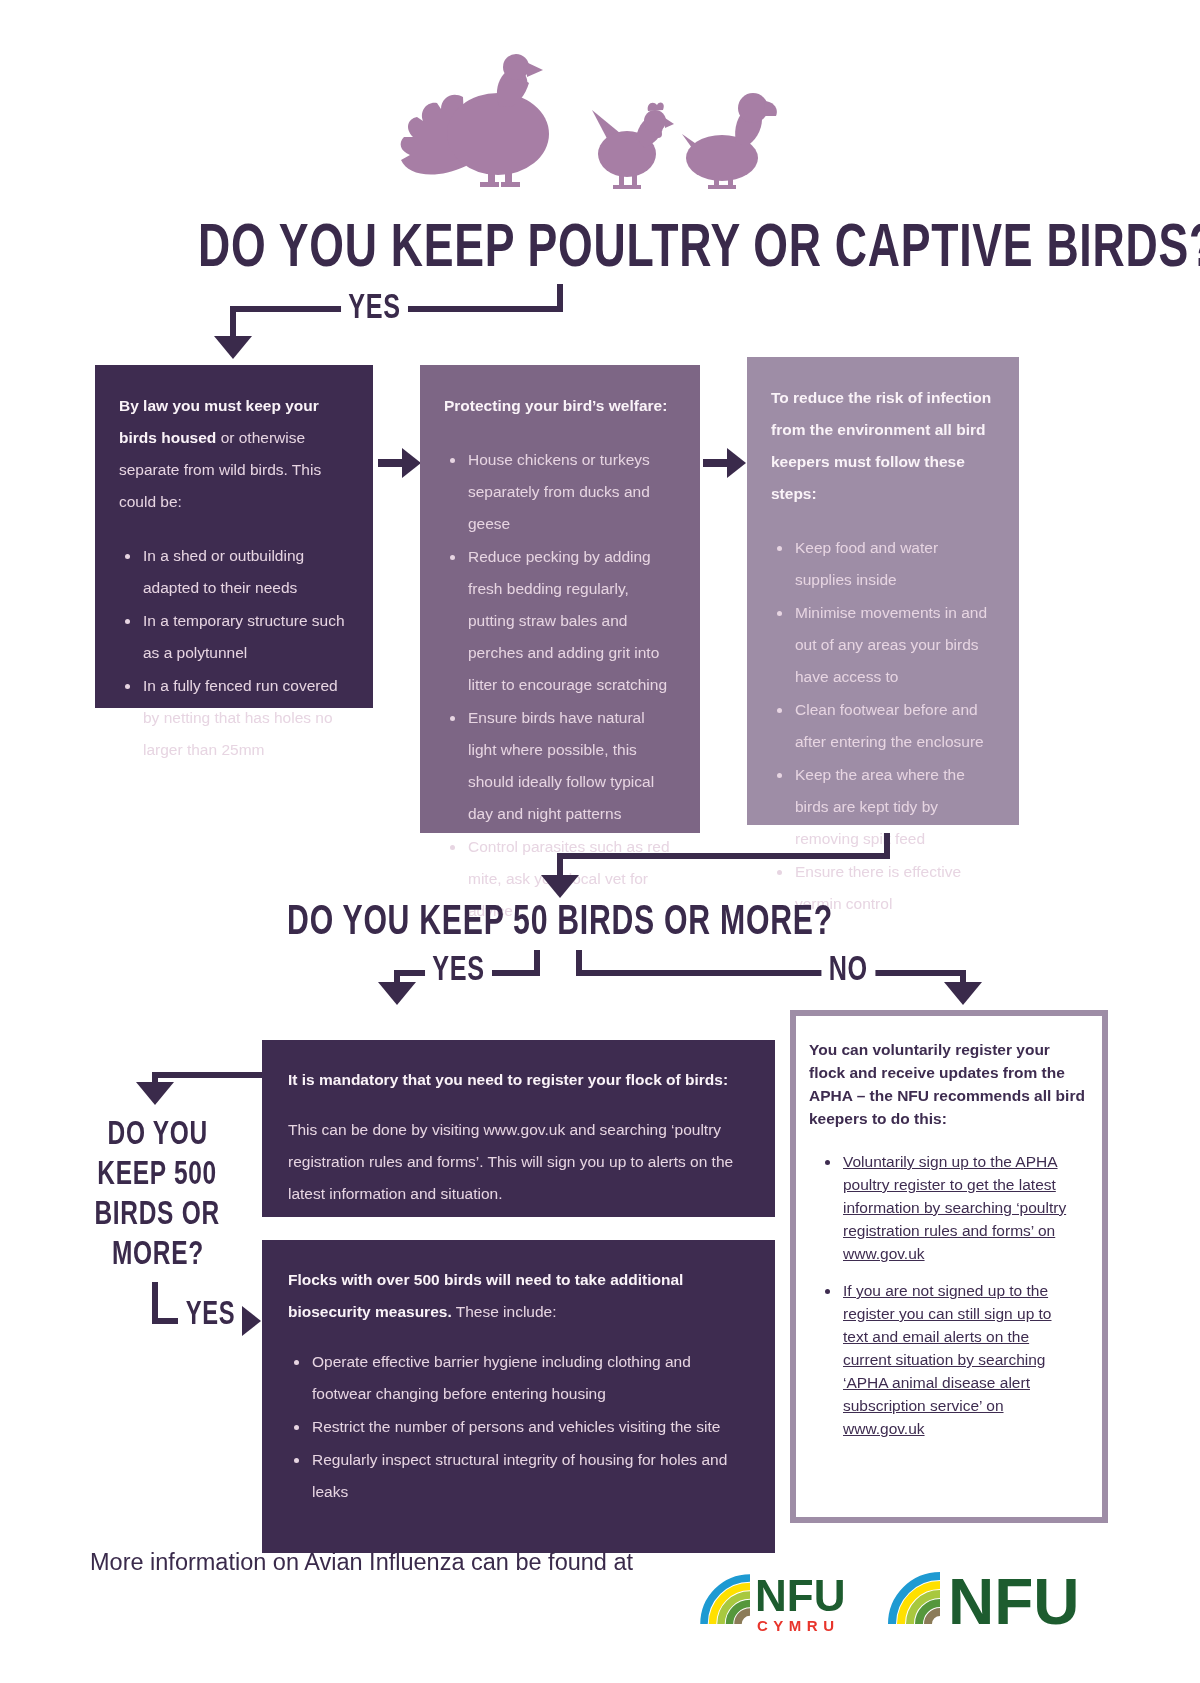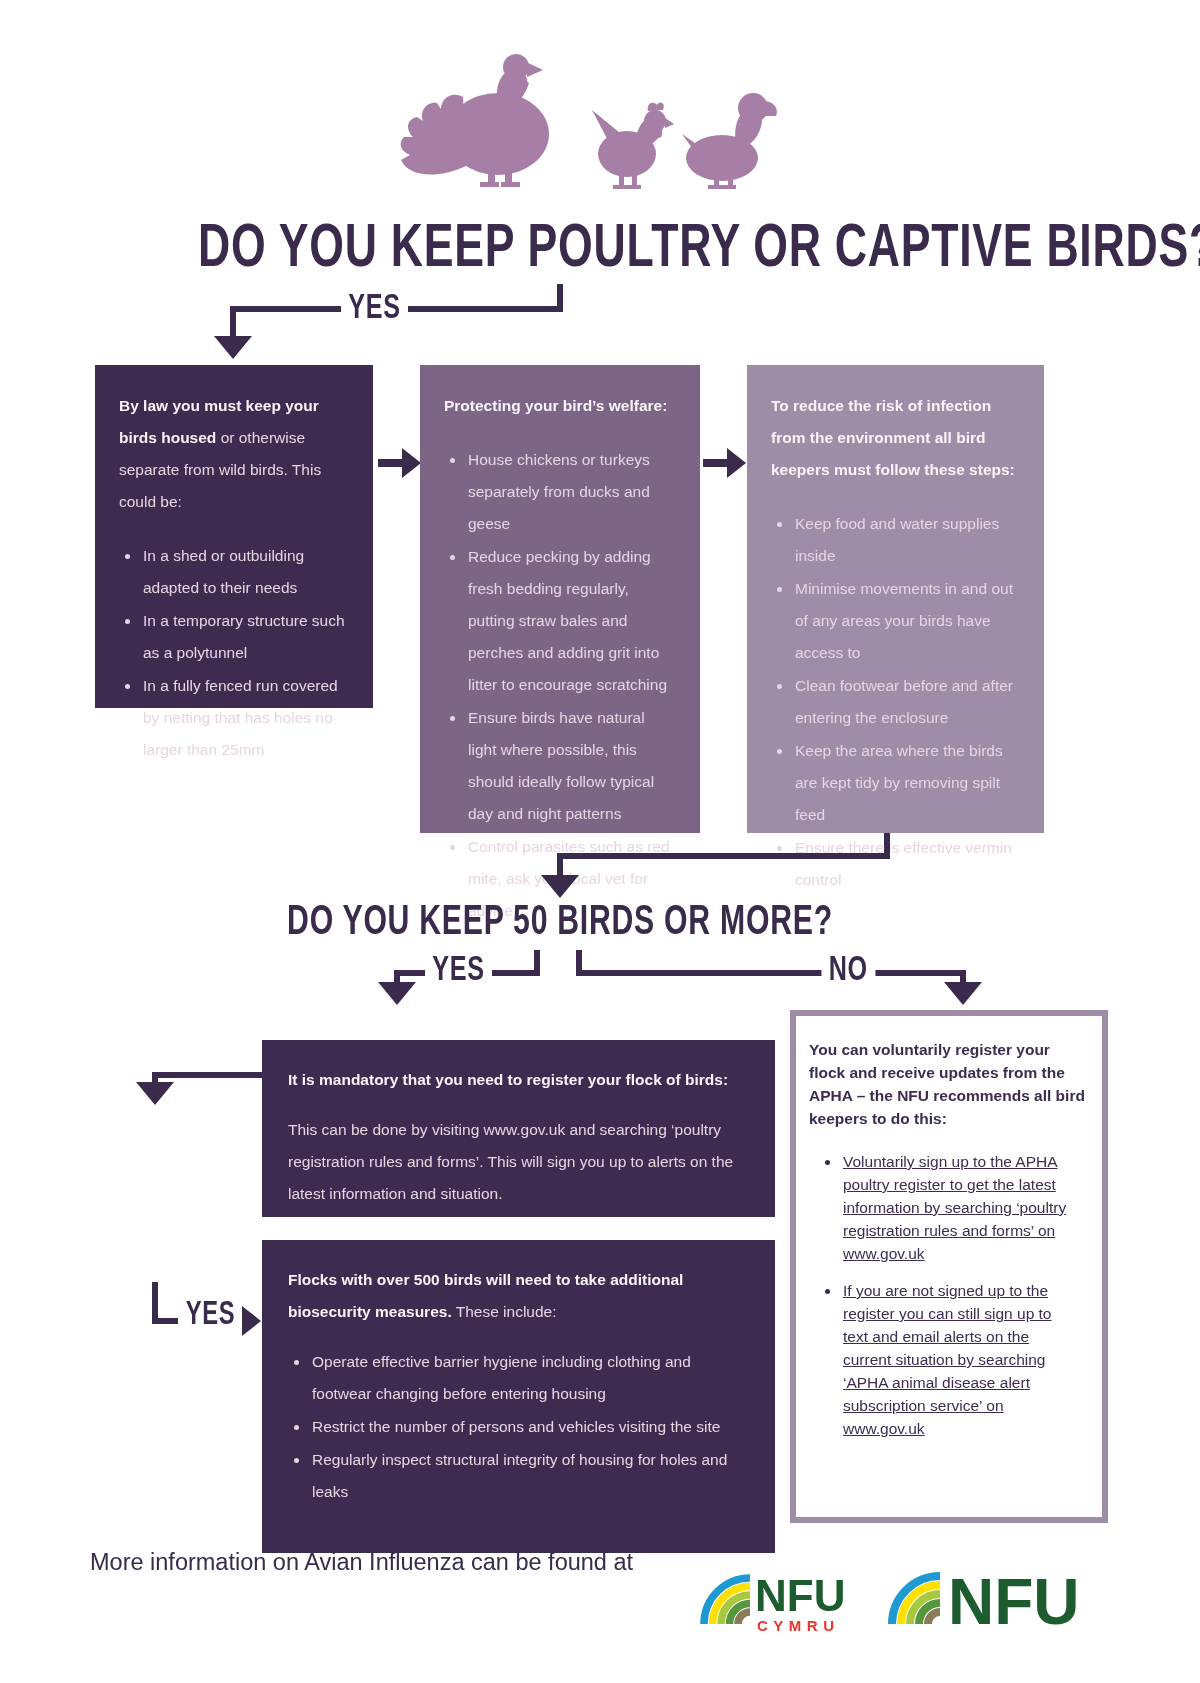--- a/index.html
+++ b/index.html
@@ -115,21 +115,21 @@
       <li>House chickens or turkeys separately from ducks and geese</li>
       <li>Reduce pecking by adding fresh bedding regularly, putting straw bales and perches and adding grit into litter to encourage scratching</li>
       <li>Ensure birds have natural light where possible, this should ideally follow typical day and night patterns</li>
       <li>Control parasites such as red mite, ask your local vet for advice</li>
     </ul>
   </div>
 
   <div class="seg" style="left:703px;top:459px;width:26px;height:8px;"></div>
   <div class="ah-right" style="left:727px;top:448px;"></div>
 
-  <div class="box bg-light" style="left:747px;top:365px;width:297px;height:468px;">
+  <div class="box bg-light" style="left:747px;top:357px;width:272px;height:468px;">
     <p class="bt"><b>To reduce the risk of infection from the environment all bird keepers must follow these steps:</b></p>
     <ul>
       <li>Keep food and water supplies inside</li>
       <li>Minimise movements in and out of any areas your birds have access to</li>
       <li>Clean footwear before and after entering the enclosure</li>
       <li>Keep the area where the birds are kept tidy by removing spilt feed</li>
       <li>Ensure there is effective vermin control</li>
     </ul>
   </div>
 
@@ -160,20 +160,26 @@
 
   <div class="box bg-dark wide" style="left:262px;top:1010px;width:513px;height:177px;">
     <p class="bt"><b>It is mandatory that you need to register your flock of birds:</b></p>
     <p>This can be done by visiting www.gov.uk and searching ‘poultry registration rules and forms’. This will sign you up to alerts on the latest information and situation.</p>
   </div>
 
   <div class="seg" style="left:152px;top:1072px;width:110px;height:6px;"></div>
   <div class="seg" style="left:152px;top:1072px;width:6px;height:12px;"></div>
   <div class="ah-down" style="left:136px;top:1082px;"></div>
 
+  <div class="cond-wrap" style="left:55px;top:1112px;width:205px;">
+    <span class="cond" style="font-size:34px;line-height:40px;">DO YOU</span><br>
+    <span class="cond" style="font-size:34px;line-height:40px;">KEEP 500</span><br>
+    <span class="cond" style="font-size:34px;line-height:40px;">BIRDS OR</span><br>
+    <span class="cond" style="font-size:34px;line-height:40px;">MORE?</span>
+  </div>
 
   <div class="seg" style="left:152px;top:1282px;width:6px;height:42px;"></div>
   <div class="seg" style="left:152px;top:1318px;width:26px;height:6px;"></div>
   <div class="cond-wrap" style="left:176px;top:1296px;width:70px;">
     <span class="cond" style="font-size:33px;">YES</span>
   </div>
   <div class="ah-right" style="left:242px;top:1306px;"></div>
 
   <div class="box bg-dark wide" style="left:262px;top:1210px;width:513px;height:313px;">
     <p class="bt"><b>Flocks with over 500 birds will need to take additional biosecurity measures.</b><span class="rest"> These include:</span></p>

